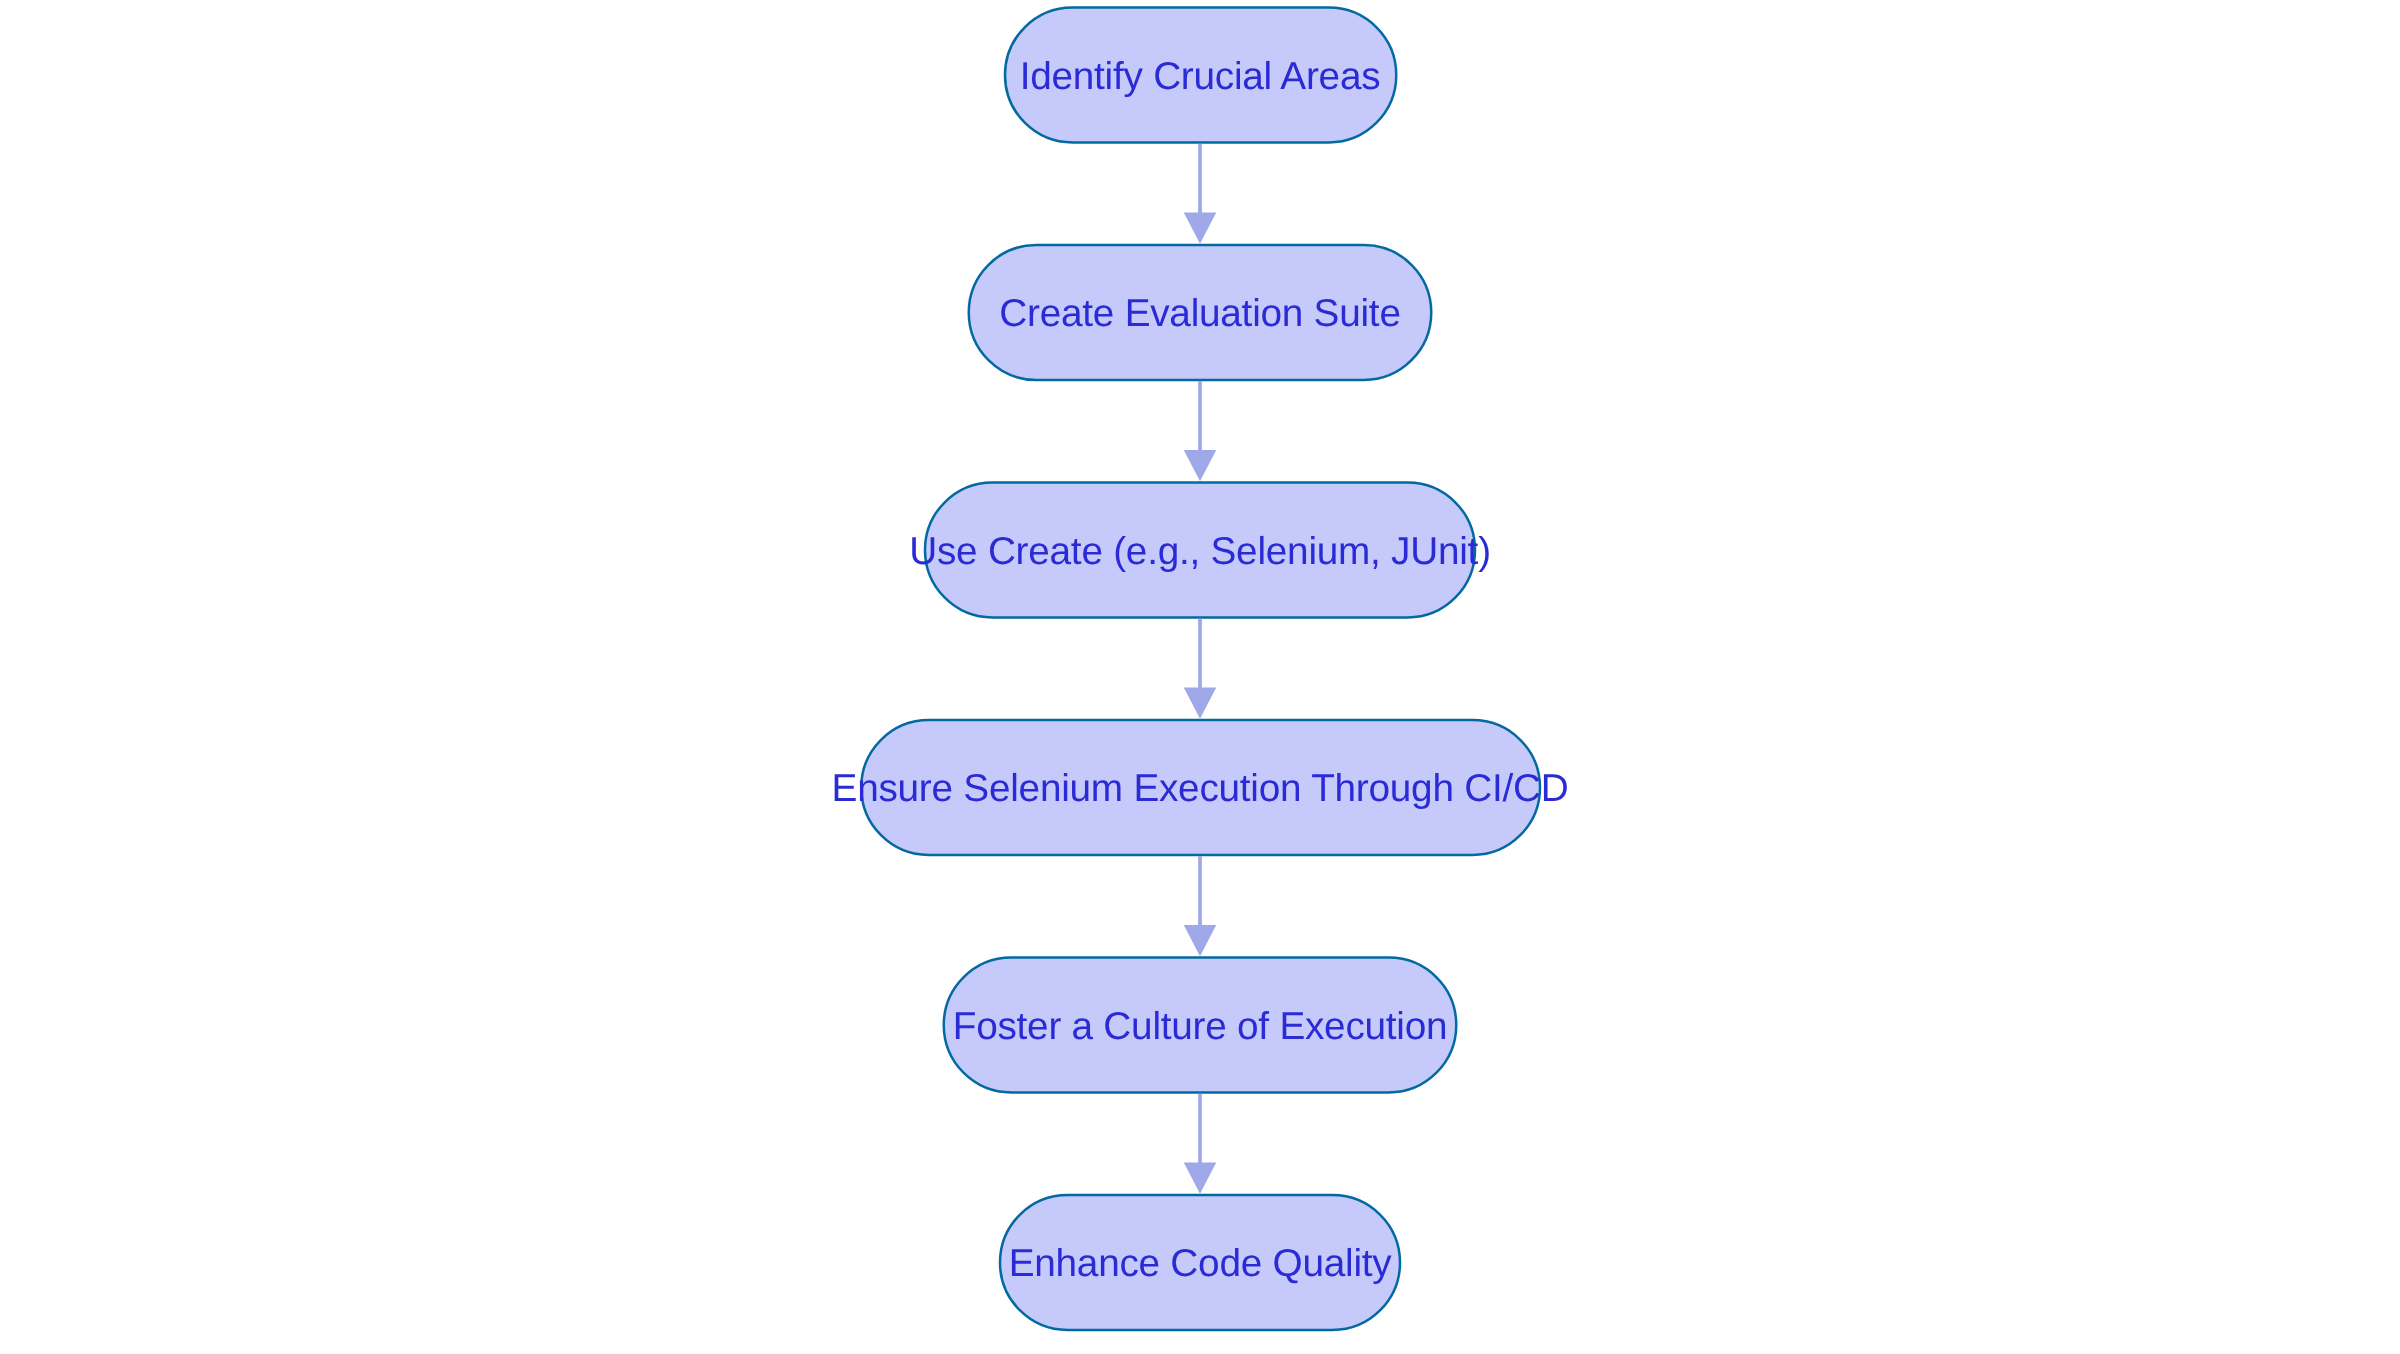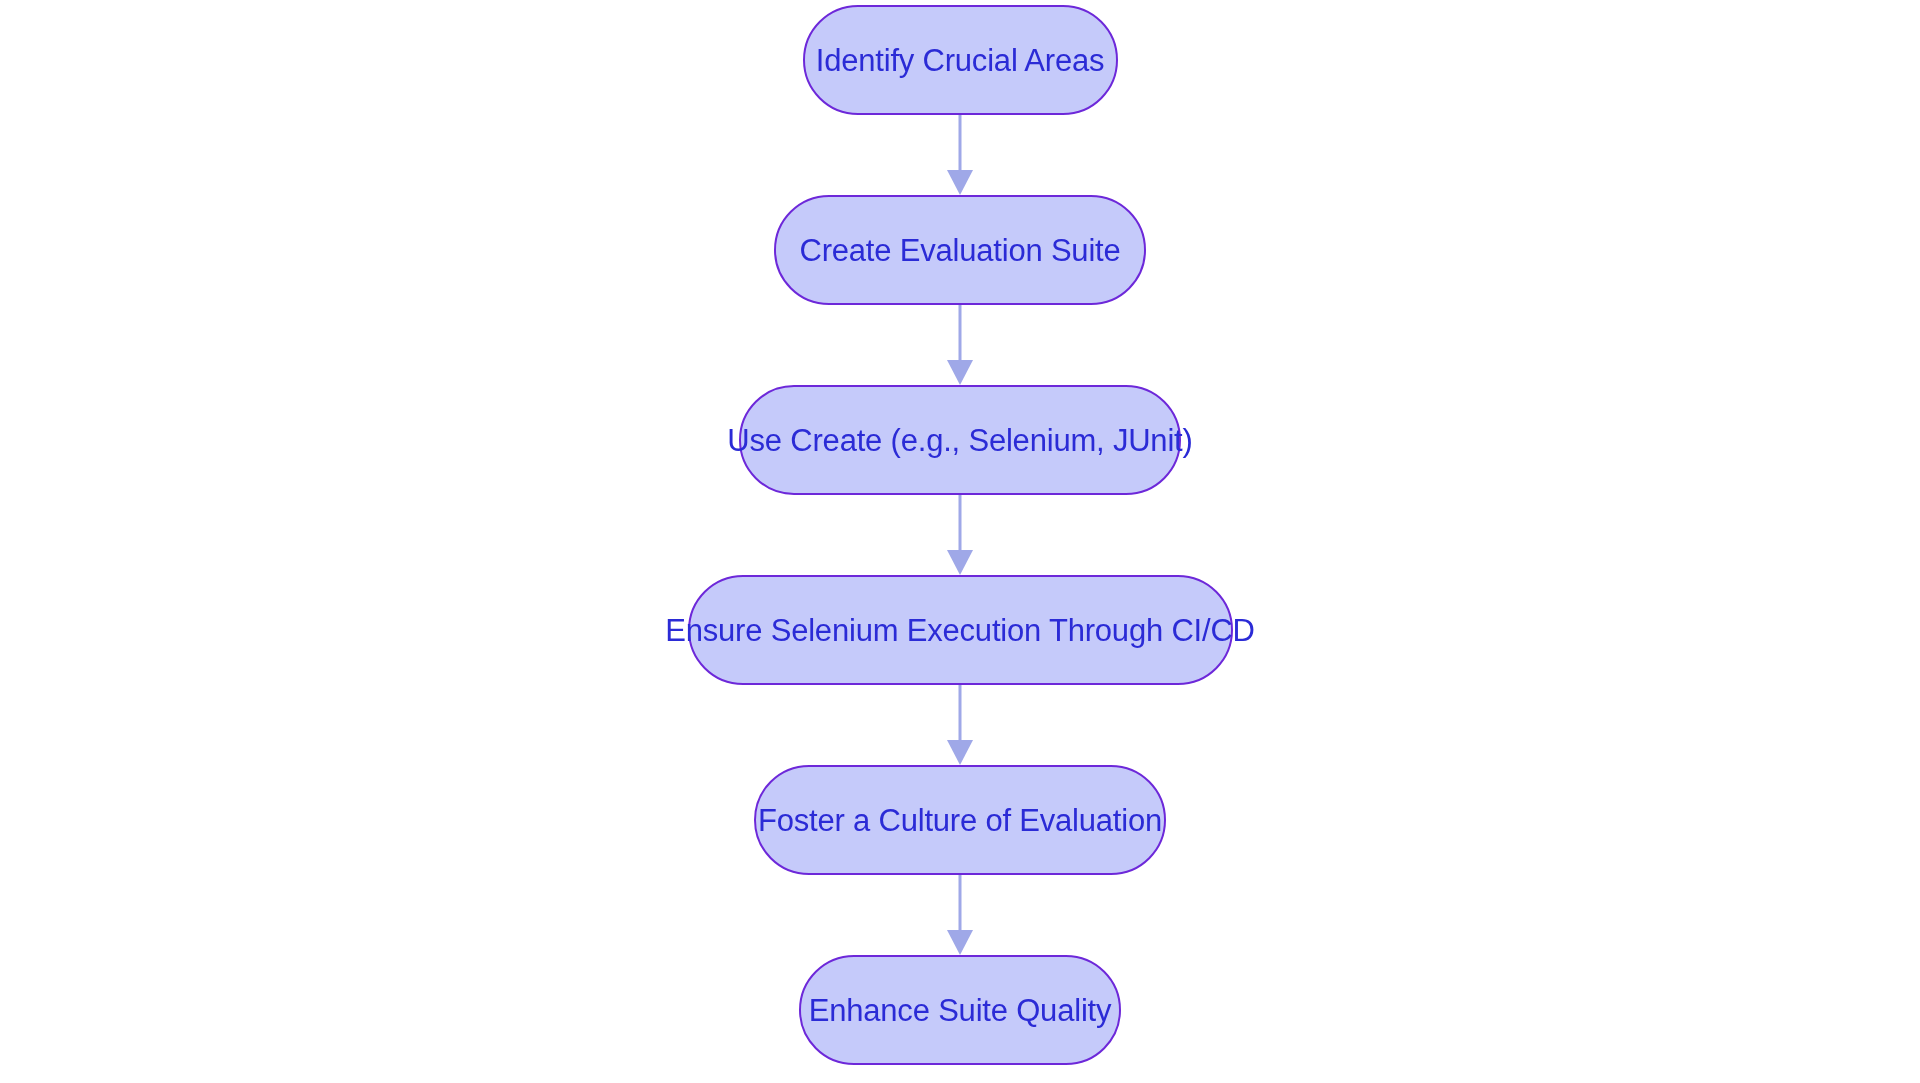--- a/index.html
+++ b/index.html
@@ -37,21 +37,21 @@
   }
 
   
   .node {
     height: 110px;
     box-sizing: border-box;
     display: flex;
     align-items: center;
     justify-content: center;
     background: #c5cafa;
-    border: 2px solid #6d28d9;
+    border: 2px solid #0369a1;
     border-radius: 56px;
     padding: 0 42px;
     flex: 0 0 auto;
   }
   .node-label {
     font-size: 31px;
     line-height: 1;
     color: #2b2bd6;
     white-space: nowrap;
     letter-spacing: -0.2px;
@@ -121,26 +121,26 @@
     <div class="node" style="width:545px">
       <span class="node-label">Ensure Selenium Execution Through CI/CD</span>
     </div>
 
     <div class="connector">
       <div class="stem"></div>
       <div class="head"></div>
     </div>
 
     <div class="node" style="width:412px">
-      <span class="node-label">Foster a Culture of Evaluation</span>
+      <span class="node-label">Foster a Culture of Execution</span>
     </div>
 
     <div class="connector">
       <div class="stem"></div>
       <div class="head"></div>
     </div>
 
     <div class="node" style="width:322px">
-      <span class="node-label">Enhance Suite Quality</span>
+      <span class="node-label">Enhance Code Quality</span>
     </div>
 
   </div>
 </div>
 
 </body></html>

